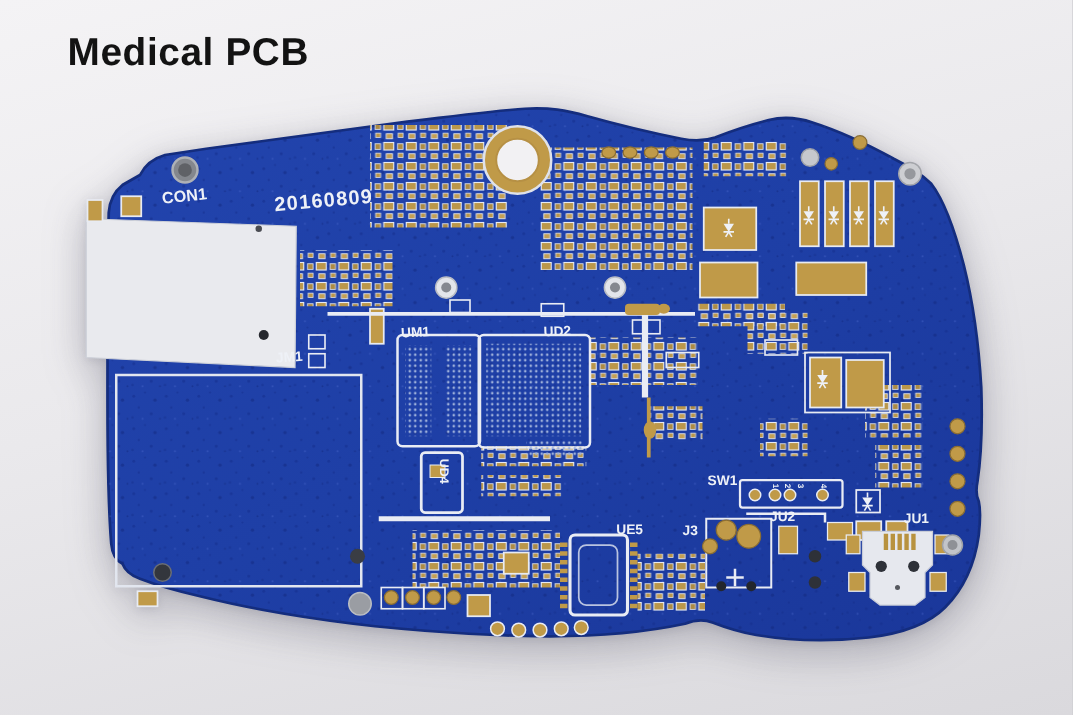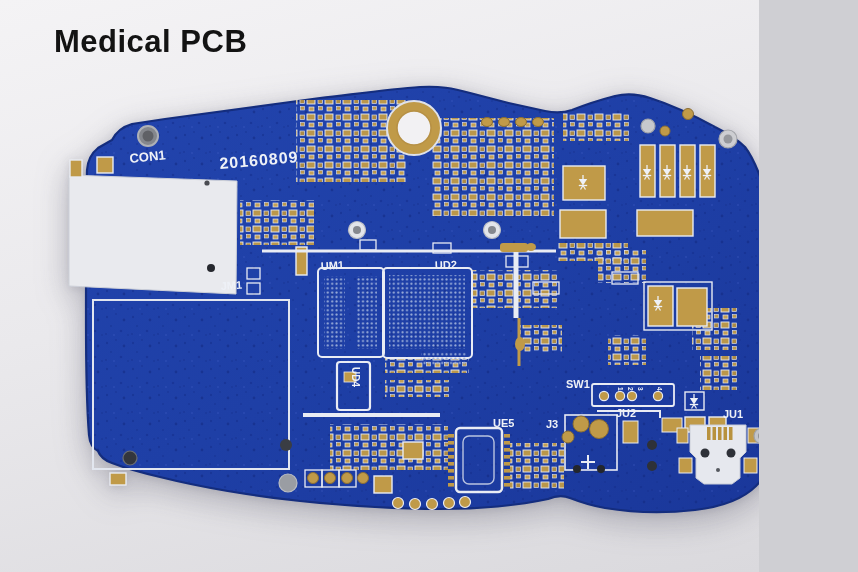--- a/index.html
+++ b/index.html
@@ -1,16 +1,16 @@
 <!DOCTYPE html>
 <html><head>
 <meta charset="utf-8">
 <style>
   html,body{margin:0;padding:0;background:#cfcfd3;}
-  .stage{position:relative;width:759px;height:572px;overflow:hidden;
+  .stage{position:relative;width:858px;height:572px;overflow:hidden;
     background:linear-gradient(165deg,#f4f3f5 0%,#eae9ec 45%,#dad9dd 100%);
     font-family:"Liberation Sans",sans-serif;}
   .caption{position:absolute;left:54px;top:24px;font-size:31px;font-weight:bold;
     color:#131313;letter-spacing:.5px;}
   svg.board{position:absolute;left:0;top:0;
     filter:drop-shadow(0 8px 16px rgba(80,80,100,.32)) drop-shadow(0 2px 4px rgba(80,80,100,.18));}
   text.silk{fill:#eef1f7;font-family:"Liberation Sans",sans-serif;font-weight:bold;}
 </style>
 </head>
 <body>

